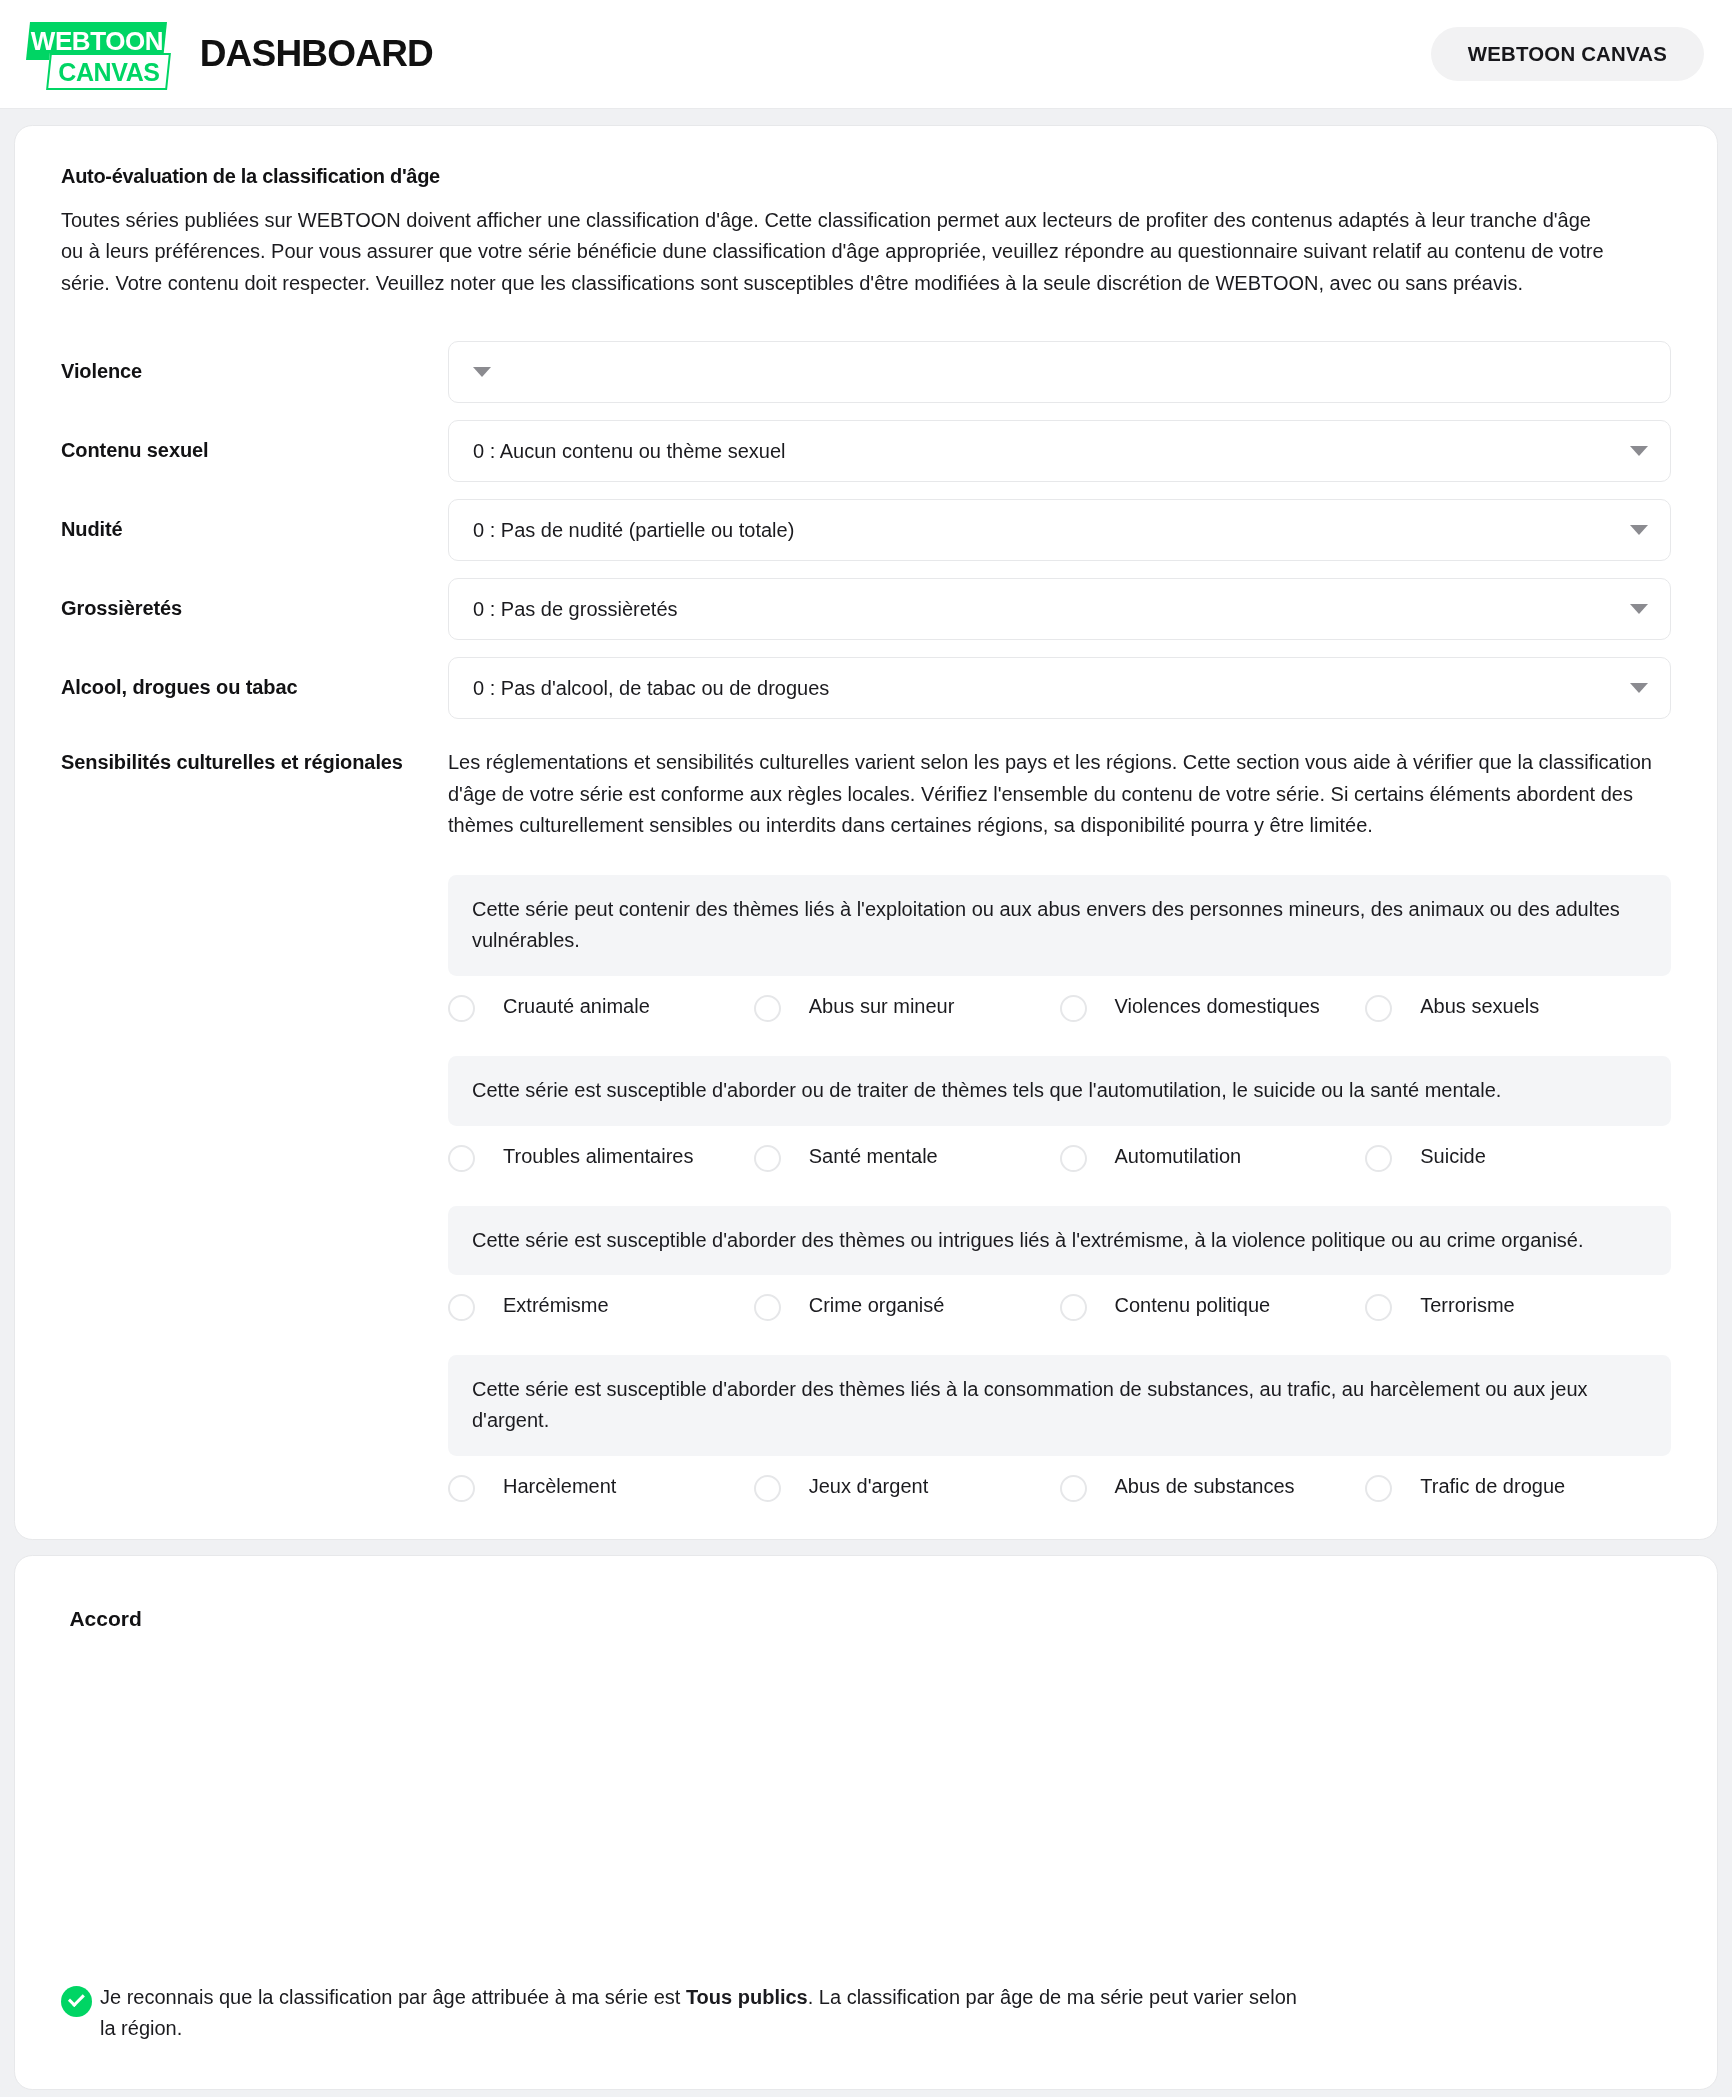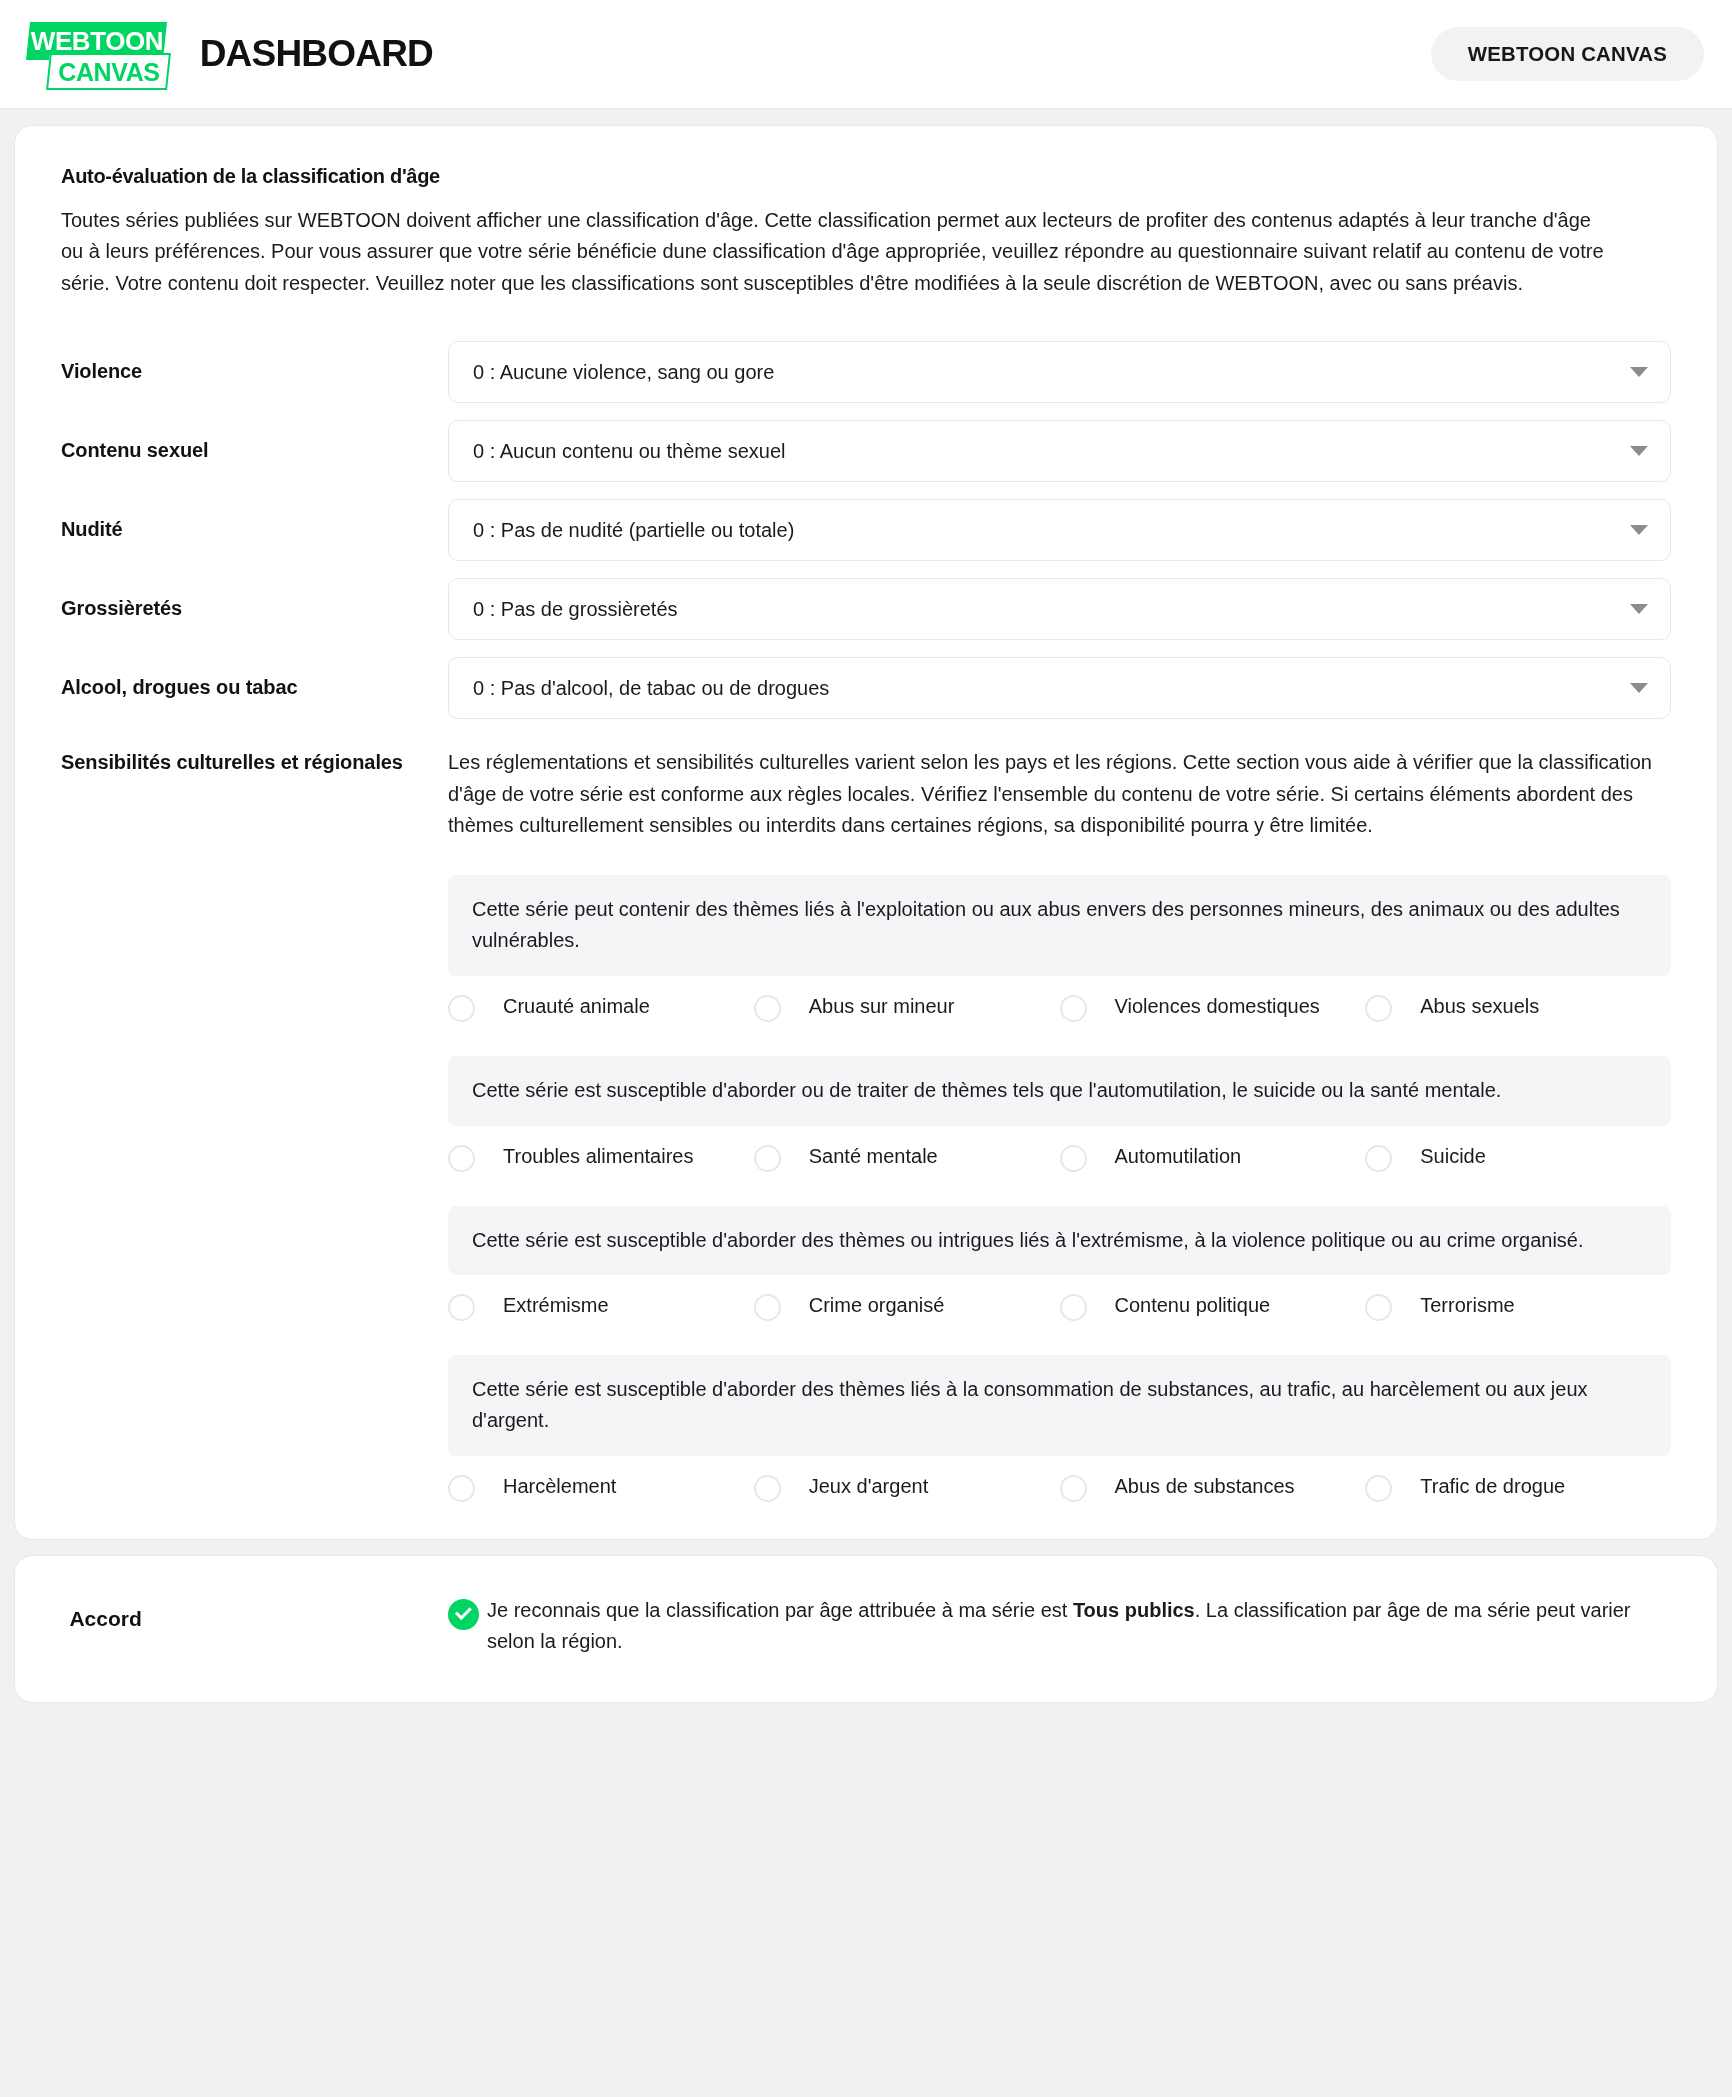--- a/index.html
+++ b/index.html
@@ -206,20 +206,21 @@
     color: #1b1b1f;
     line-height: 1.33;
   }
 
   
   .card-accord {
     padding: 39px 46px 44px 46px;
     display: flex;
     align-items: flex-start;
     margin-bottom: 24px;
+    flex-direction: column;
   }
   .accord-label {
     width: 387px;
     flex: 0 0 387px;
     font-size: 21px;
     font-weight: bold;
     color: #121214;
     padding-top: 11.3px;
     padding-left: 8.4px;
   }
@@ -275,21 +276,20 @@
 <div class="card card-main">
   <div class="sect-title">Auto-évaluation de la classification d'âge</div>
   <div class="sect-desc">Toutes séries publiées sur WEBTOON doivent afficher une classification d'âge. Cette classification permet aux lecteurs de profiter des contenus adaptés à leur tranche d'âge ou à leurs préférences. Pour vous assurer que votre série bénéficie dune classification d'âge appropriée, veuillez répondre au questionnaire suivant relatif au contenu de votre série. Votre contenu doit respecter. Veuillez noter que les classifications sont susceptibles d'être modifiées à la seule discrétion de WEBTOON, avec ou sans préavis.</div>
 
   <div class="form">
 
     <div id="rating-rows">
         <div class="row">
           <div class="row-label">Violence</div>
           <div class="select">
-            <span class="select-val">0 : Aucune violence, sang ou gore</span>
             <span class="caret"></span>
           </div>
         </div>
         <div class="row">
           <div class="row-label">Contenu sexuel</div>
           <div class="select">
             <span class="select-val">0 : Aucun contenu ou thème sexuel</span>
             <span class="caret"></span>
           </div>
         </div>

